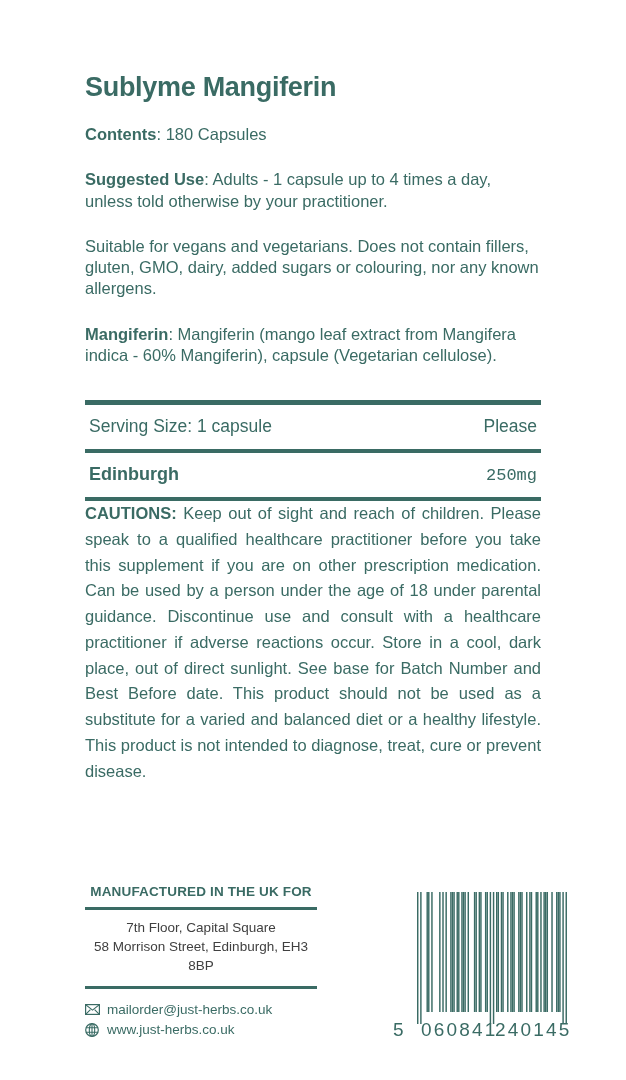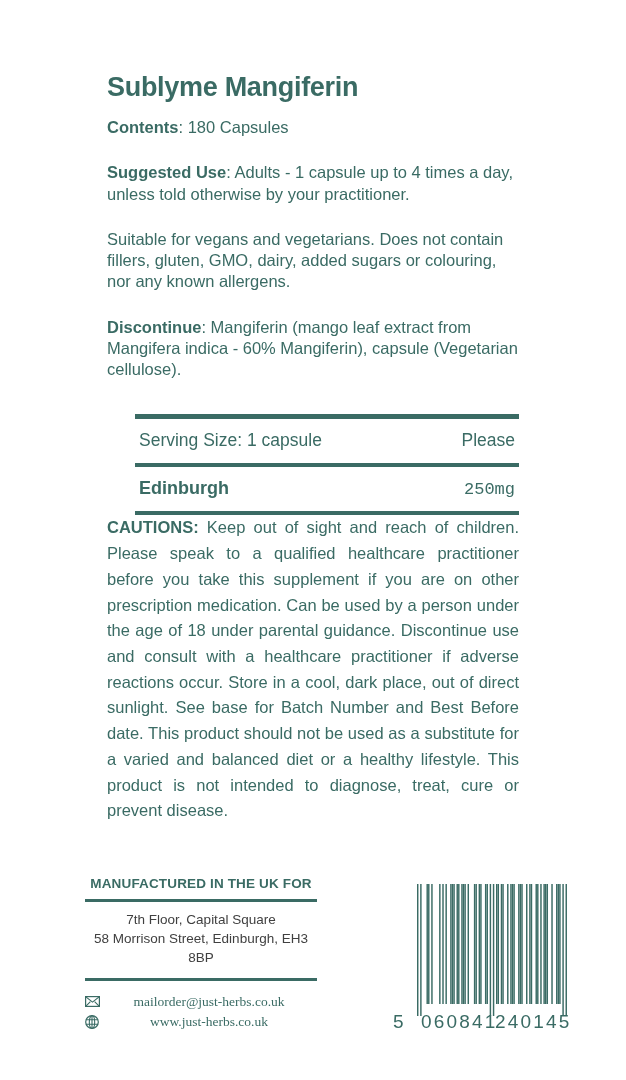--- a/index.html
+++ b/index.html
@@ -14,21 +14,21 @@
     font-family: "Liberation Sans", sans-serif;
     color: #3a6b64;
     -webkit-font-smoothing: antialiased;
   }
 
   .label {
     position: relative;
     width: 626px;
     height: 1080px;
     background: #ffffff;
-    padding: 0 107px;
+    padding: 0 85px;
   }
 
   
   .product-title {
     font-size: 27px;
     font-weight: bold;
     letter-spacing: -0.3px;
     color: #3a6b64;
     padding-top: 73px;
     line-height: 1.05;
@@ -37,29 +37,28 @@
   
   .para {
     font-size: 16.5px;
     line-height: 1.28;
     color: #3a6b64;
   }
   .para b, .para .lbl {
     font-weight: bold;
   }
 
-  .p-contents  { margin-top: 16px; }
+  .p-contents  { margin-top: 23px; }
   .p-use       { margin-top: 24px; }
   .p-suitable  { margin-top: 24px; }
   .p-ingred    { margin-top: 25px; }
 
   
   .facts {
     margin-top: 34px;
-    margin-left: 28px;
   }
   .rule-thick {
     height: 5px;
     background: #3a6b64;
   }
   .rule-mid {
     height: 4px;
     background: #3a6b64;
   }
   .facts-row {
@@ -92,21 +91,21 @@
     text-justify: inter-word;
     color: #3a6b64;
   }
   .cautions .lbl { font-weight: bold; }
 
   
   .footer {
     position: absolute;
     left: 85px;
     right: 45px;
-    bottom: 48px;
+    bottom: 40px;
     display: flex;
     align-items: flex-end;
     justify-content: space-between;
     margin-top: 20px;
   }
 
   .mfr-block {
     width: 232px;
     text-align: center;
   }
@@ -149,23 +148,22 @@
   .contact-icon {
     width: 22px;
     flex: 0 0 22px;
     display: flex;
     align-items: center;
     justify-content: flex-start;
     color: #3a6b64;
   }
   .contact-text {
     flex: 1 1 auto;
-    text-align: center;
+    text-align: left;
     padding-right: 6px;
-    font-family: Liberation Serif, serif;
   }
 
   
   .barcode-block {
     width: 190px;
     display: flex;
     flex-direction: column;
     align-items: flex-start;
   }
   .barcode-svg {
@@ -183,21 +181,21 @@
     <span class="lbl">Contents</span><span>: </span><span>180 Capsules</span>
   </p>
 
   <p class="para p-use">
     <span class="lbl">Suggested Use</span><span>: </span><span>Adults - 1 capsule up to 4 times a day, unless told otherwise by your practitioner.</span>
   </p>
 
   <p class="para p-suitable">Suitable for vegans and vegetarians. Does not contain fillers, gluten, GMO, dairy, added sugars or colouring, nor any known allergens.</p>
 
   <p class="para p-ingred">
-    <span class="lbl">Discontinue</span><span>: </span><span>Mangiferin (mango leaf extract from Mangifera indica - 60% Mangiferin), capsule (Vegetarian cellulose).</span>
+    <span class="lbl">Mangiferin</span><span>: </span><span>Mangiferin (mango leaf extract from Mangifera indica - 60% Mangiferin), capsule (Vegetarian cellulose).</span>
   </p>
 
   <div class="facts">
     <div class="rule-thick"></div>
 
     <div class="facts-row header">
       <span class="cell-left">Serving Size: 1 capsule</span>
       <span class="cell-right">Please</span>
     </div>
 

